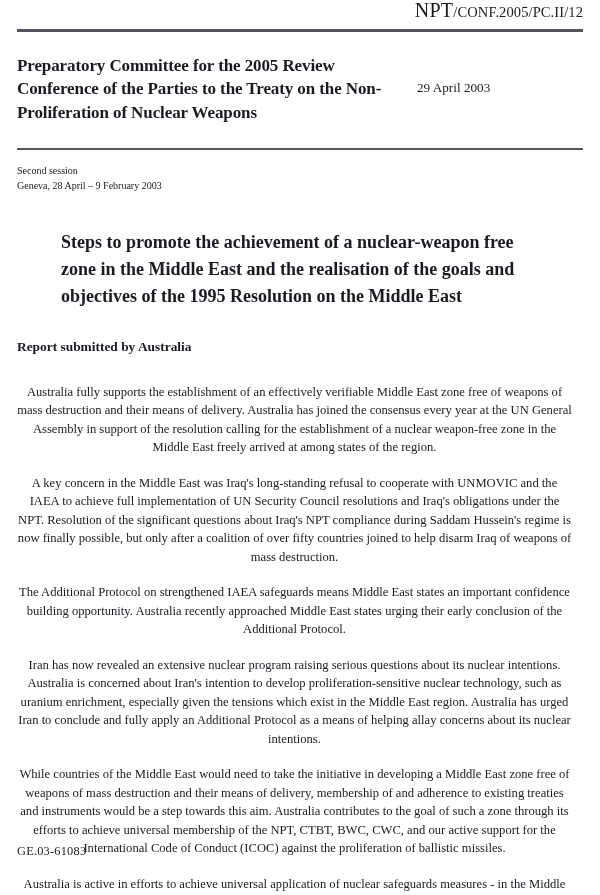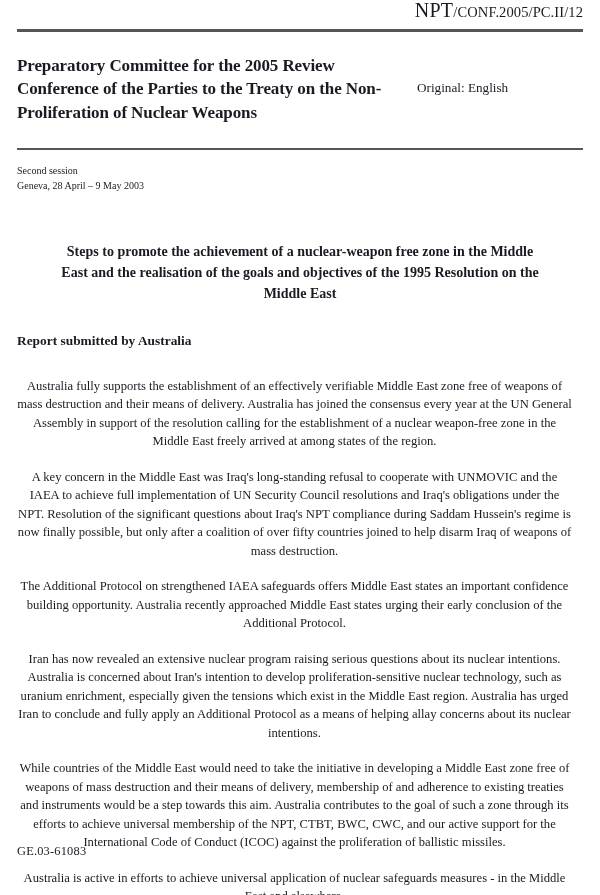--- a/index.html
+++ b/index.html
@@ -84,24 +84,23 @@
 
   
   .session-block {
     margin-top: 14px;
     font-size: 10px;
     line-height: 1.42;
   }
 
   
   .subject-heading {
-    margin-top: 48px;
-    text-align: center;
+    margin-top: 36px;
     font-weight: bold;
-    font-size: 14px;
+    font-size: 18px;
     line-height: 1.52;
     padding: 0 44px;
   }
   .report-heading {
     margin-top: 26px;
     text-align: left;
     font-weight: bold;
     font-size: 13.4px;
     line-height: 1.5;
   }
@@ -136,41 +135,41 @@
     <span class="doc-symbol">
       <span class="sym-main">NPT</span><span class="sym-rest">/CONF.2005/PC.II/12</span>
     </span>
   </div>
 
   <div class="rule-thick"></div>
 
   <div class="title-block">
     <div class="committee-title">Preparatory Committee for the 2005 Review Conference of the Parties to the Treaty on the Non-Proliferation of Nuclear Weapons</div>
     <div class="date-block">
-      <div class="lang-line">Original: English</div>
+      <div class="date-line">29 April 2003</div>
     </div>
   </div>
 
   <div class="header-gap"></div>
 
   <div class="rule-thin"></div>
 
   <div class="session-block">
     <div>Second session</div>
-    <div>Geneva, 28 April – 9 May 2003</div>
+    <div>Geneva, 28 April – 9 February 2003</div>
   </div>
 
   <div class="subject-heading">Steps to promote the achievement of a nuclear-weapon free zone in the Middle East and the realisation of the goals and objectives of the 1995 Resolution on the Middle East</div>
 
   <div class="report-heading">Report submitted by Australia</div>
 
   <div class="body-text">
     <p>Australia fully supports the establishment of an effectively verifiable Middle East zone free of weapons of mass destruction and their means of delivery.  Australia has joined the consensus every year at the UN General Assembly in support of the resolution calling for the establishment of a nuclear weapon-free zone in the Middle East freely arrived at among states of the region.</p>
     <p>A key concern in the Middle East was Iraq's long-standing refusal to cooperate with UNMOVIC and the IAEA to achieve full implementation of UN Security Council resolutions and Iraq's obligations under the NPT.  Resolution of the significant questions about Iraq's NPT compliance during Saddam Hussein's regime is now finally possible, but only after a coalition of over fifty countries joined to help disarm Iraq of  weapons of mass destruction.</p>
-    <p>The Additional Protocol on strengthened IAEA safeguards offers Middle East states an important confidence building opportunity.  Australia recently approached Middle East states urging their early conclusion of the Additional Protocol.</p>
+    <p>The Additional Protocol on strengthened IAEA safeguards means Middle East states an important confidence building opportunity.  Australia recently approached Middle East states urging their early conclusion of the Additional Protocol.</p>
     <p>Iran has now revealed an extensive nuclear program raising serious questions about its nuclear intentions.  Australia is concerned about Iran's intention to develop proliferation-sensitive nuclear technology, such as uranium enrichment, especially given the tensions which exist in the Middle East region.  Australia has urged Iran to conclude and fully apply an Additional Protocol as a means of helping allay concerns about its nuclear intentions.</p>
     <p>While countries of the Middle East would need to take the initiative in developing a Middle East zone free of weapons of mass destruction and their means of delivery, membership of and adherence to existing treaties and instruments would be a step towards this aim.  Australia contributes to the goal of such a zone through its efforts to achieve universal membership of the NPT, CTBT, BWC, CWC, and our active support for the International Code of Conduct (ICOC) against the proliferation of ballistic missiles.</p>
     <p>Australia is active in efforts to achieve universal application of nuclear safeguards measures - in the Middle East and elsewhere.</p>
   </div>
 
   <div class="footer">GE.03-61083</div>
 
 </div>
 
 </body></html>

